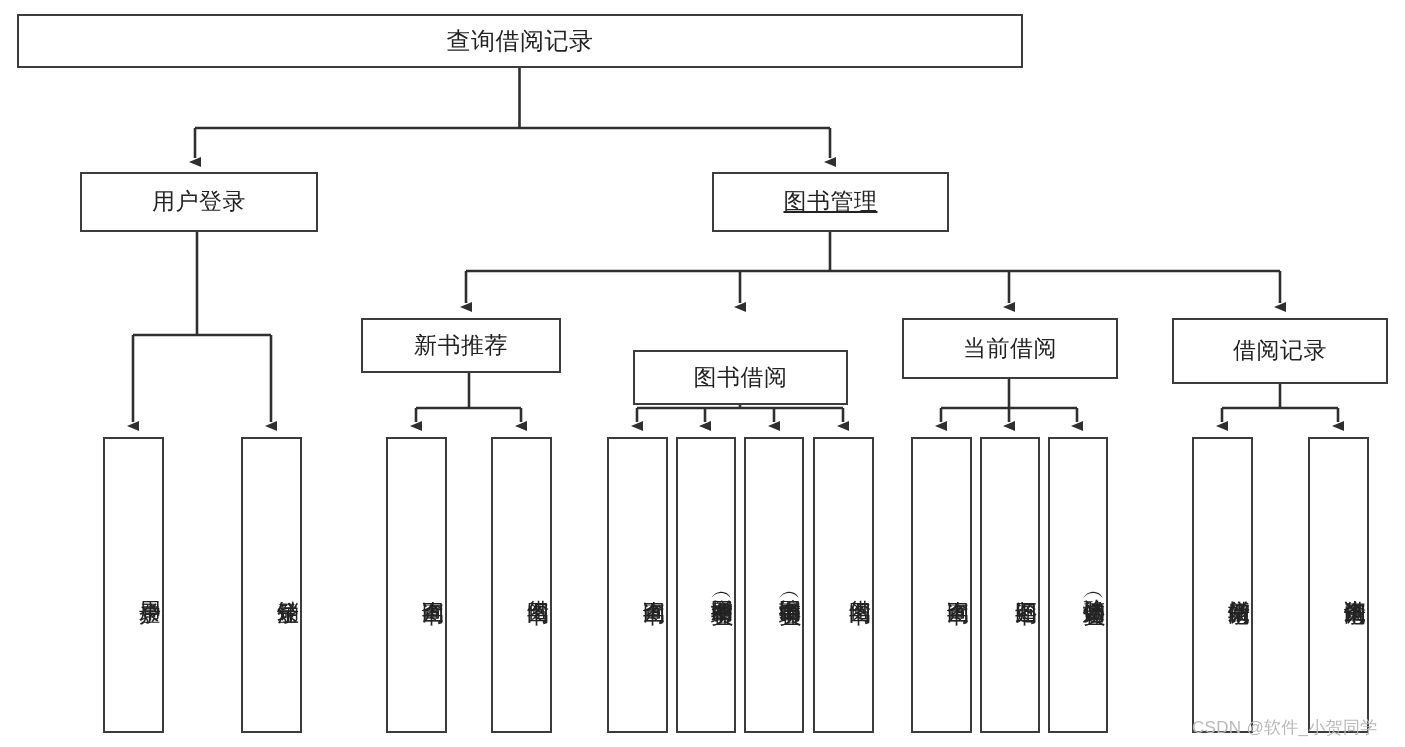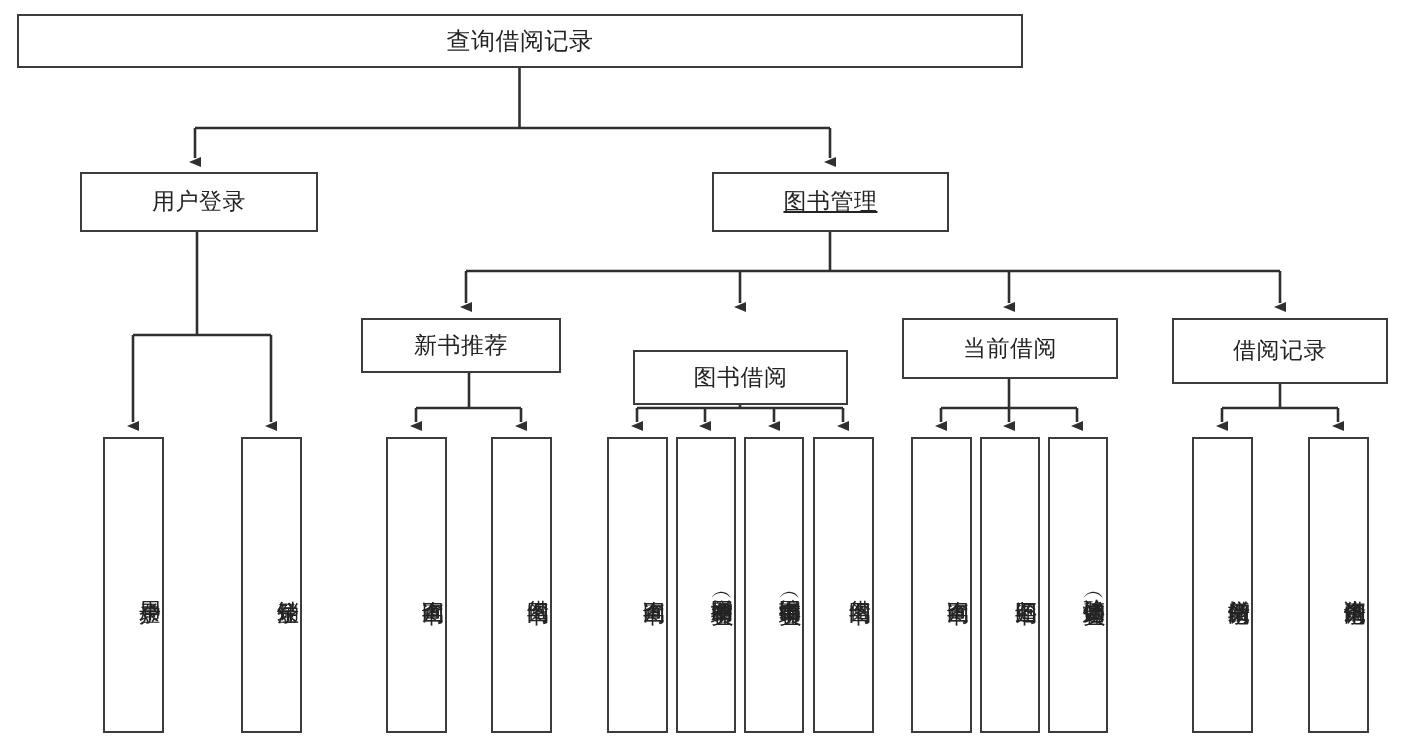--- a/index.html
+++ b/index.html
@@ -185,14 +185,15 @@
     <span class="lbl">确认归还（管理员）</span>
   </div>
 
   <div class="node v" style="left:1192px; top:437px; width:61px; height:296px;">
     <span class="lbl">新增借阅记录</span>
   </div>
   <div class="node v" style="left:1308px; top:437px; width:61px; height:296px;">
     <span class="lbl">查询借阅记录</span>
   </div>
 
+  <div class="watermark">CSDN @软件_小贺同学</div>
 
 </div>
 
 </body></html>

